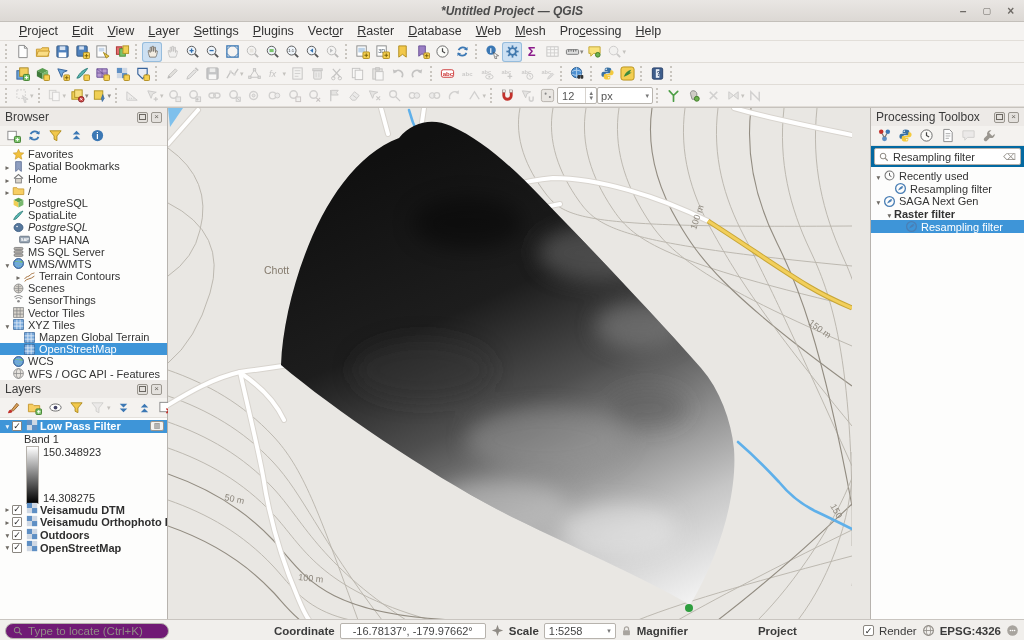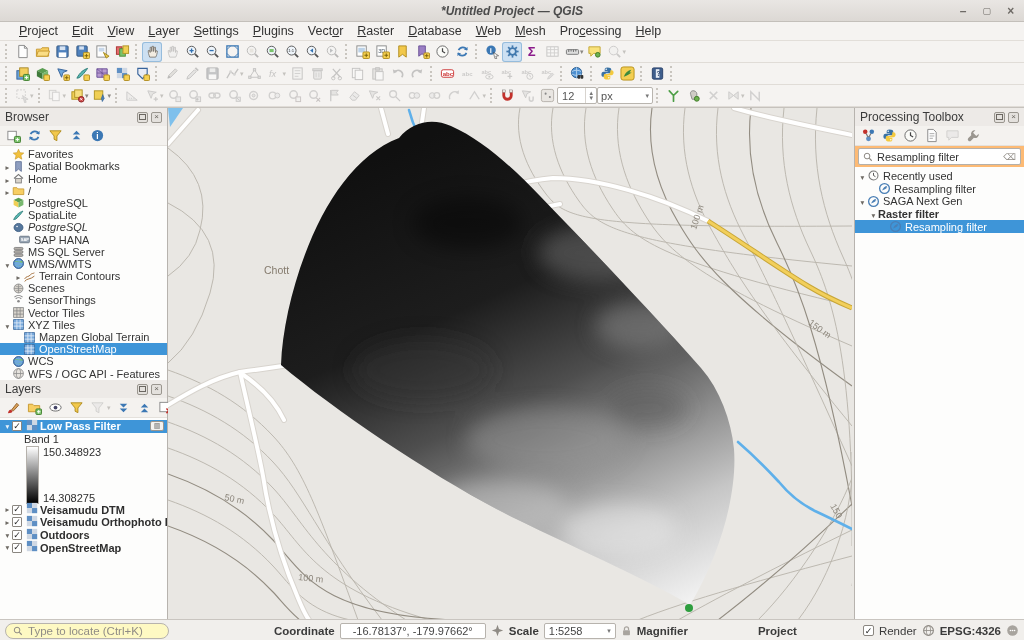--- a/index.html
+++ b/index.html
@@ -27,21 +27,21 @@
   .tbspin { width:40px; height:17px; background:#fff; border:1px solid #b9b5af; border-radius:2px;
             display:flex; align-items:center; font-size:11px; color:#555; padding-left:4px; position:relative; }
   .tbspin .arrows, .sbspin .arrows { margin-left:auto; display:flex; flex-direction:column; font-size:6px; line-height:5px; color:#777; padding:0 2px; border-left:1px solid #d8d4cf; height:100%; justify-content:center; }
   .tbcombo { width:56px; height:17px; background:#fff; border:1px solid #b9b5af; border-radius:2px;
              display:flex; align-items:center; font-size:11px; color:#555; padding:0 3px; }
   .tbcombo .car { margin-left:auto; font-size:7px; color:#777; }
 
   
   .main { display:flex; height:512px; border-top:1px solid #c6c2bd; background:#eceae7; }
   .leftcol { width:168px; display:flex; flex-direction:column; border-right:1px solid #b7b3ae; background:#f2f0ed; }
-  .rightcol { width:170px; display:flex; flex-direction:column; border-left:1px solid #b7b3ae; background:#fdba74; }
+  .rightcol { width:154px; display:flex; flex-direction:column; border-left:1px solid #b7b3ae; background:#0369a1; }
   .mapwrap { flex:1; position:relative; background:#e9e7e3; overflow:hidden; }
   .mapwrap svg { display:block; }
 
   .panel { display:flex; flex-direction:column; min-height:0; }
   .panel-header { height:18px; background:#edeae7; display:flex; align-items:center; padding:0 5px; color:#3a3a3a; font-size:12px; flex:0 0 auto; }
   .ph-btns { margin-left:auto; display:flex; gap:3px; align-items:center; }
   .ph-btn { width:11px; height:11px; border:1px solid #9a968f; border-radius:2px; background:#e4e1dd;
             display:flex; align-items:center; justify-content:center; font-size:8px; color:#6b6761; line-height:8px; }
   .panel-tools { height:20px; display:flex; gap:3px; align-items:center; padding:0 4px; background:#f4f2ef; border-bottom:1px solid #e4e1dc; flex:0 0 auto; }
   .panel-tools .tbicon { width:18px; height:18px; }
@@ -67,21 +67,21 @@
   .ramp { width:13px; height:58px; background:linear-gradient(#ffffff,#000000); border:1px solid #b5b1ab; }
   .ramp-labels { display:flex; flex-direction:column; justify-content:space-between; font-size:11px; color:#2e2e2e; padding:0; }
 
   
   .searchbox { margin:2px 3px; height:17px; background:#fff; border:1px solid #b4b0aa; border-radius:2px;
                display:flex; align-items:center; padding:0 4px; gap:4px; font-size:11px; color:#333; flex:0 0 auto; }
   .searchbox .clr { margin-left:auto; color:#8d8983; font-size:9px; }
 
   
   .statusbar { height:22px; background:#f1efec; border-top:1px solid #c9c5c0; display:flex; align-items:center; padding:0 5px; gap:5px; font-size:11.5px; color:#3b3b3b; }
-  .locator { width:164px; height:16px; border:1px solid #b7b3ad; border-radius:8px; background:#fef9c3;
+  .locator { width:164px; height:16px; border:1px solid #b7b3ad; border-radius:8px; background:#701a75;
              display:flex; align-items:center; padding:0 7px; gap:5px; color:#908c86; font-size:11.5px; }
   .sbfield { background:#fff; border:1px solid #b7b3ad; border-radius:2px; height:16px; display:flex; align-items:center; padding:0 4px; font-size:11px; color:#444; }
   .sblabel { color:#3b3b3b; }
   .sbspin { position:relative;margin-top:36px; }
   .sbcheck { width:11px; height:11px; background:#fff; border:1px solid #8a8680; border-radius:2px; display:flex; align-items:center; justify-content:center; font-size:9px; color:#222; }
   .caret { font-size:7px; color:#777; margin-left:6px; }
 
   .mini-float { width:7px; height:6px; border:1px solid #6b6761; }
   svg text { font-family:"Liberation Sans","DejaVu Sans",sans-serif; }
 </style>

